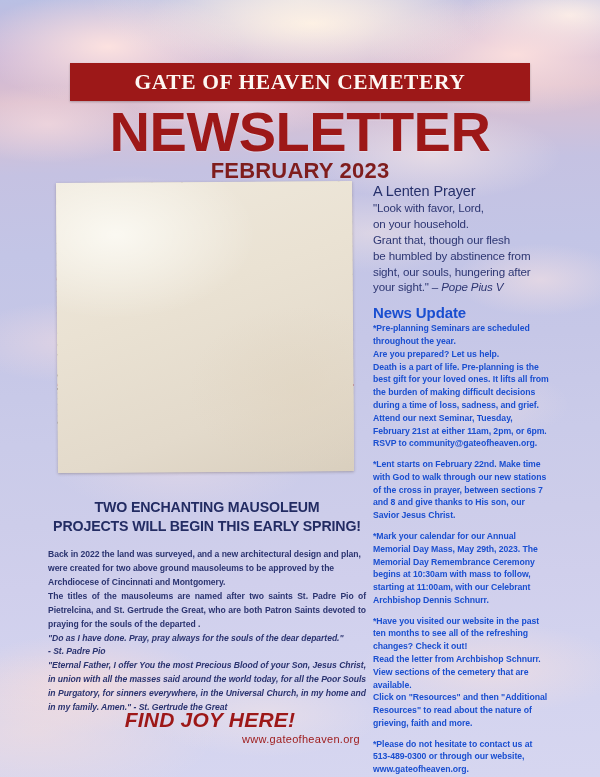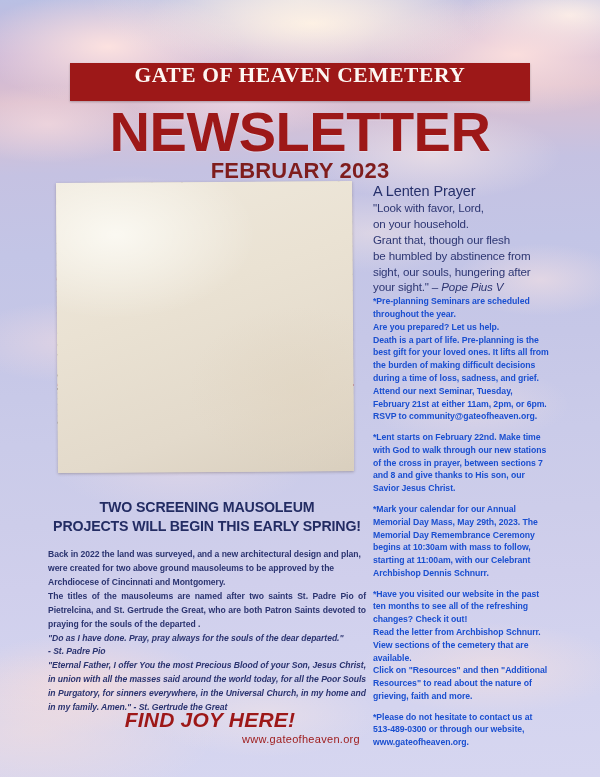--- a/index.html
+++ b/index.html
@@ -51,21 +51,21 @@
     background:
       radial-gradient(ellipse 300px 120px at 50% 0%, rgba(255,246,232,.55), rgba(255,246,232,0) 70%),
       radial-gradient(ellipse 260px 110px at 6% 94%, rgba(255,224,214,.45), rgba(255,224,214,0) 70%);
     pointer-events:none;
   }
 
   
   .title-band{
     position:absolute;left:70px;top:63px;width:460px;height:38px;
     background:#9d1818;
-    display:flex;justify-content:center;
+    display:flex;align-items:center;justify-content:center;
     box-shadow:0 1px 2px rgba(0,0,0,.25);
   }
   .title-band .t{
     font-family:"Liberation Serif", serif;
     font-weight:bold;color:#fdf7f3;font-size:21.5px;
     letter-spacing:.6px;white-space:nowrap;
   }
   .newsletter{
     position:absolute;left:0;right:0;top:104px;text-align:center;
     font-size:56px;font-weight:bold;color:#9d1818;
@@ -346,21 +346,21 @@
 
       <g opacity="0.18">
         <path d="M0,0 L296,0 L296,14 L0,22 Z" fill="#8d8275"></path>
         <path d="M0,268 L296,258 L296,290 L0,290 Z" fill="#8d8275"></path>
         <path d="M276,0 L296,0 L296,290 L272,290 Z" fill="#9a8e80"></path>
       </g>
     </svg>
   </div>
 
   <div class="lead-head">
-    <div>TWO SCREENING MAUSOLEUM</div>
+    <div>TWO ENCHANTING MAUSOLEUM</div>
     <div>PROJECTS WILL BEGIN THIS EARLY SPRING!</div>
   </div>
 
   <div class="body-col">
     <p>Back in 2022 the land was surveyed, and a new architectural design and plan, were created for two above ground mausoleums to be approved by the Archdiocese of Cincinnati and Montgomery.</p>
     <p class="justify">The titles of the mausoleums are named after two saints St. Padre Pio of Pietrelcina, and St. Gertrude the Great, who are both Patron Saints devoted to praying  for the souls of the departed .</p>
     <p class="it">"Do as I have done. Pray, pray always for the souls of the dear departed."</p>
     <p class="it">- St. Padre Pio</p>
     <p class="it justify">"Eternal Father, I offer You the most Precious Blood of your Son, Jesus Christ, in union with all the masses said around the world today, for all the Poor Souls in Purgatory, for sinners everywhere, in the Universal Church, in my home and in my family. Amen."  - St. Gertrude the Great</p>
   </div>
@@ -376,20 +376,21 @@
       <div>on your household.</div>
       <div>Grant that, though our flesh</div>
       <div>be humbled by abstinence from</div>
       <div>sight, our souls, hungering after</div>
       <div>
         <span>your sight." –</span>
         <span class="attrib">Pope Pius V</span>
       </div>
     </div>
 
+    <div class="news-head">News Update</div>
     <div class="news-body">
       <p>*Pre-planning Seminars are scheduled throughout the year.<br>Are you prepared? Let us help.<br>Death is a part of life. Pre-planning is the best gift for your loved ones. It lifts all from the burden of making difficult decisions during a time of loss, sadness, and grief.<br>Attend our next Seminar, Tuesday, February 21st at either 11am, 2pm, or 6pm.<br>RSVP to community@gateofheaven.org.</p>
       <div class="gap"></div>
       <p>*Lent starts on February 22nd. Make time with God to walk through our new stations of the cross in prayer, between sections 7 and 8 and give thanks to His son, our Savior Jesus Christ.</p>
       <div class="gap"></div>
       <p>*Mark your calendar for our Annual Memorial Day Mass, May 29th, 2023. The Memorial Day Remembrance Ceremony begins at 10:30am with mass to follow, starting at 11:00am, with our Celebrant Archbishop Dennis Schnurr.</p>
       <div class="gap"></div>
       <p>*Have you visited our website in the past ten months to see all of the refreshing changes? Check it out!<br>Read the letter from Archbishop Schnurr.<br>View sections of the cemetery that are available.<br>Click on "Resources" and then "Additional Resources" to read about the nature of grieving, faith and more.</p>
       <div class="gap"></div>
       <p>*Please do not hesitate to contact us at 513-489-0300 or through our website, www.gateofheaven.org.</p>

